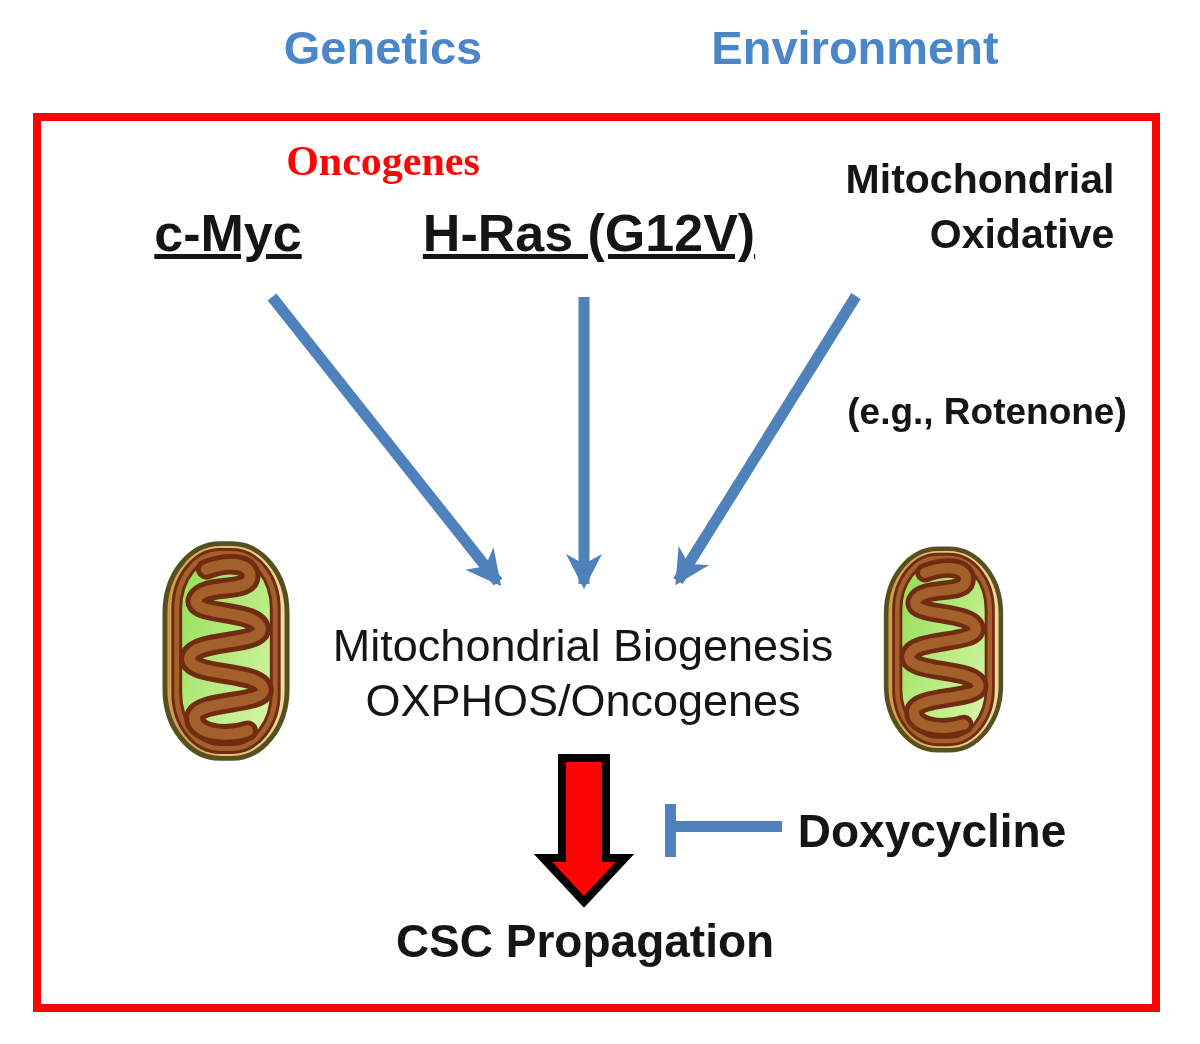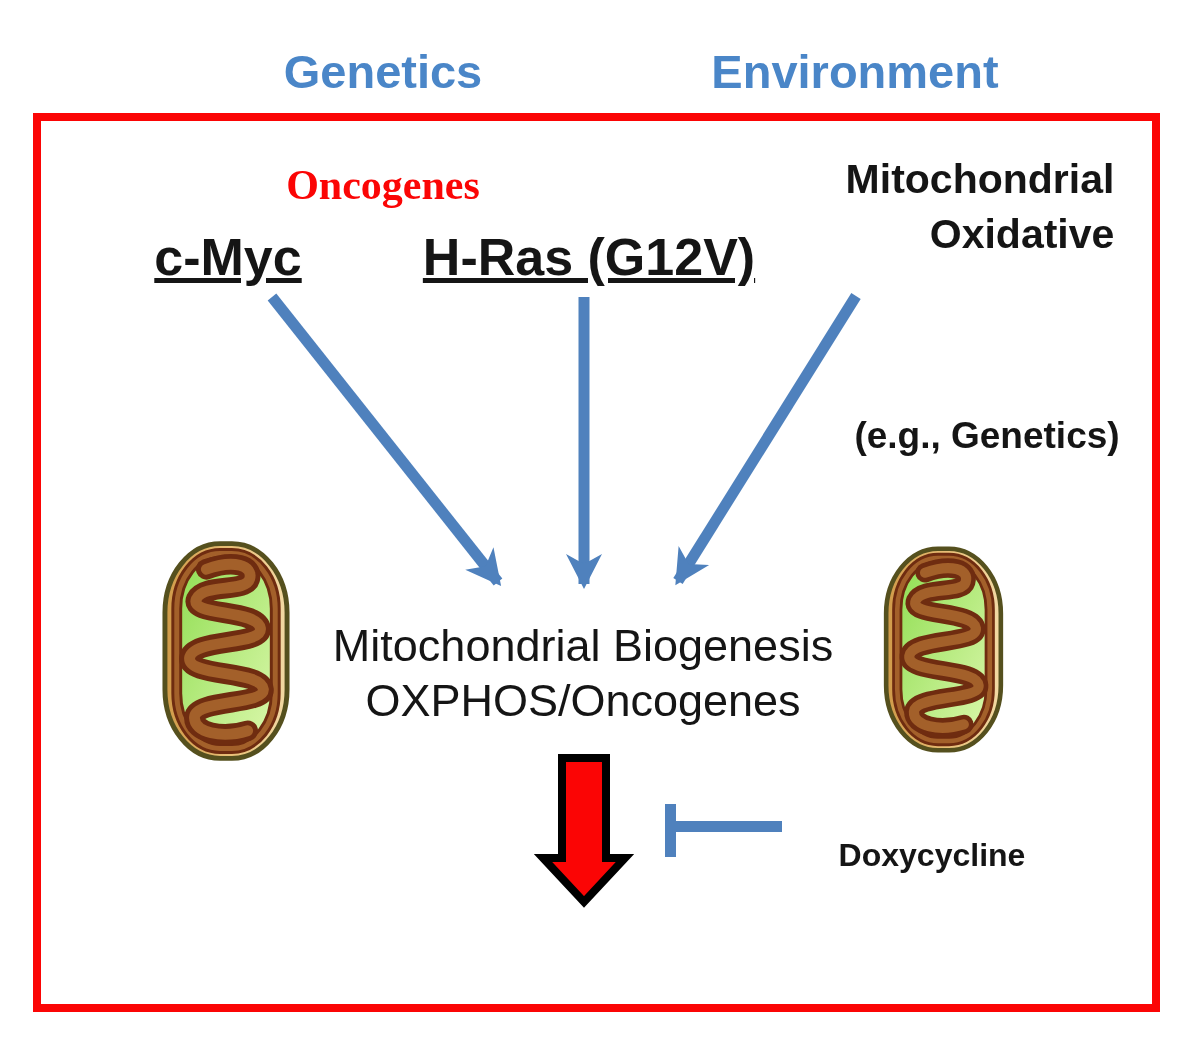--- a/index.html
+++ b/index.html
@@ -15,21 +15,20 @@
     background: #ffffff;
     overflow: hidden;
   }
   .label {
     position: absolute;
     transform: translate(-50%, -50%);
     white-space: nowrap;
     font-weight: bold;
     color: #151515;
     text-align: right;
-    margin-top: 24px;
   }
   .header-label {
     font-size: 47px;
     color: #4a86c8;
     letter-spacing: 0px;
   }
   .red-box {
     position: absolute;
     left: 33px;
     top: 113px;
@@ -56,21 +55,21 @@
     position: absolute;
     left: 583px;
     top: 618px;
     transform: translateX(-50%);
     text-align: center;
     font-weight: normal;
     font-size: 45px;
     line-height: 55px;
     color: #151515;
   }
-  .doxy { font-size: 32px; }
+  .doxy { font-size: 46px; }
   .csc { font-size: 46px; }
   .overlay-svg, .mito {
     position: absolute;
     pointer-events: none;
   }
   .overlay-svg { left: 0; top: 0; }
   .mito-left  { left: 161px; top: 539px; width: 130px; height: 224px; }
   .mito-right { left: 881px; top: 545px; width: 125px; height: 209px; }
 </style>
 </head>
@@ -85,29 +84,30 @@
 
   <div class="label oncogenes" style="left:383px; top:161px;font-family:Liberation Serif, serif;">Oncogenes</div>
   <div class="label gene-label" style="left:228px; top:233px;">c-Myc</div>
   <div class="label gene-label" style="left:589px; top:233px;">H-Ras (G12V)</div>
 
   <div class="stress-block">
     <div>Mitochondrial</div>
     <div>Oxidative</div>
   </div>
 
-  <div class="label rotenone" style="left:987px; top:412px;">(e.g., Genetics)</div>
+  <div class="label rotenone" style="left:987px; top:412px;">(e.g., Rotenone)</div>
 
   <div class="biogenesis-block">
     <div>Mitochondrial Biogenesis</div>
     <div>OXPHOS/Oncogenes</div>
   </div>
 
   <div class="label doxy" style="left:932px; top:831px;">Doxycycline</div>
 
+  <div class="label csc" style="left:585px; top:941px;">CSC Propagation</div>
 
   <svg class="overlay-svg" width="1200" height="1044" viewBox="0 0 1200 1044">
     <defs>
       <marker id="bluehead" markerUnits="userSpaceOnUse" markerWidth="44" markerHeight="44" refX="30" refY="20" orient="auto">
         <path d="M0,2 L35,20 L0,38 L10,20 Z" fill="#4f81bd"></path>
       </marker>
     </defs>
 
     <g>
       <line x1="272" y1="297" x2="498" y2="582" stroke="#4f81bd" stroke-width="11" marker-end="url(#bluehead)"></line>

